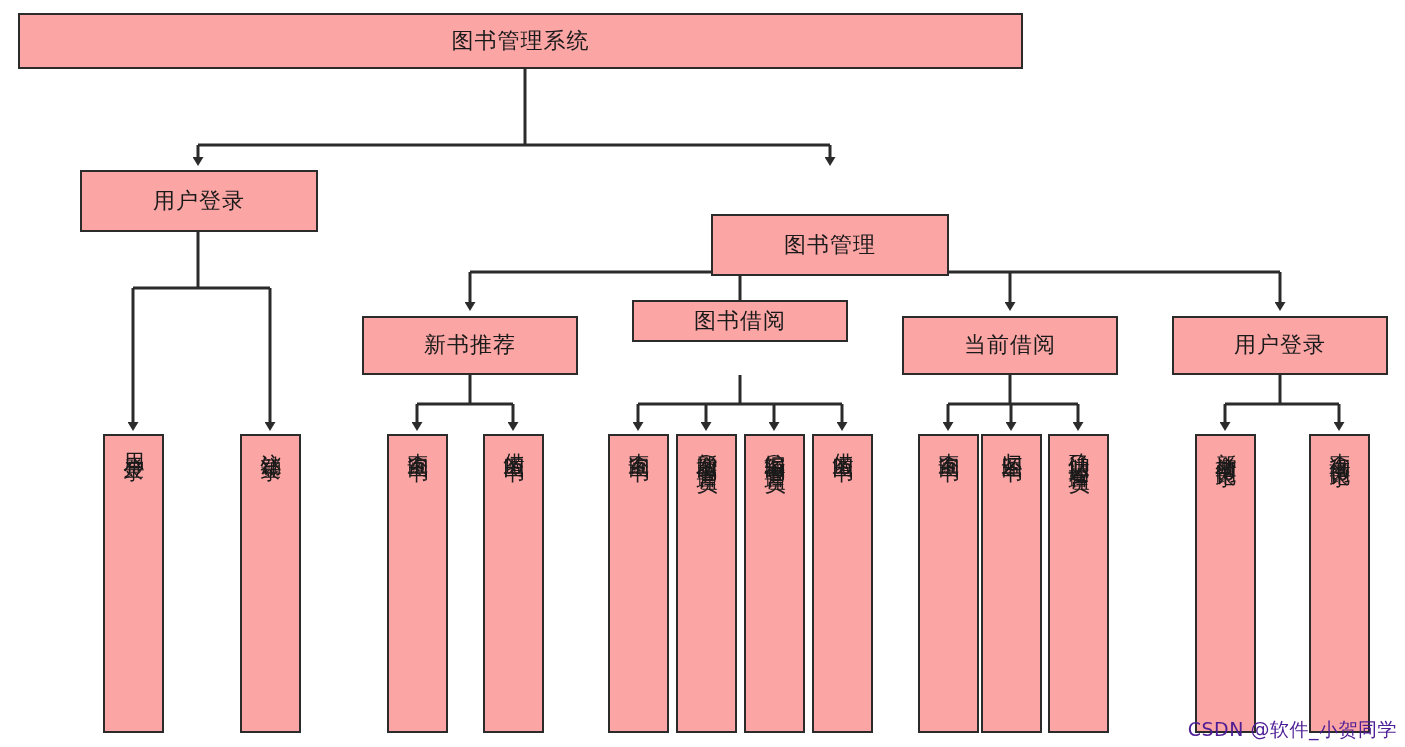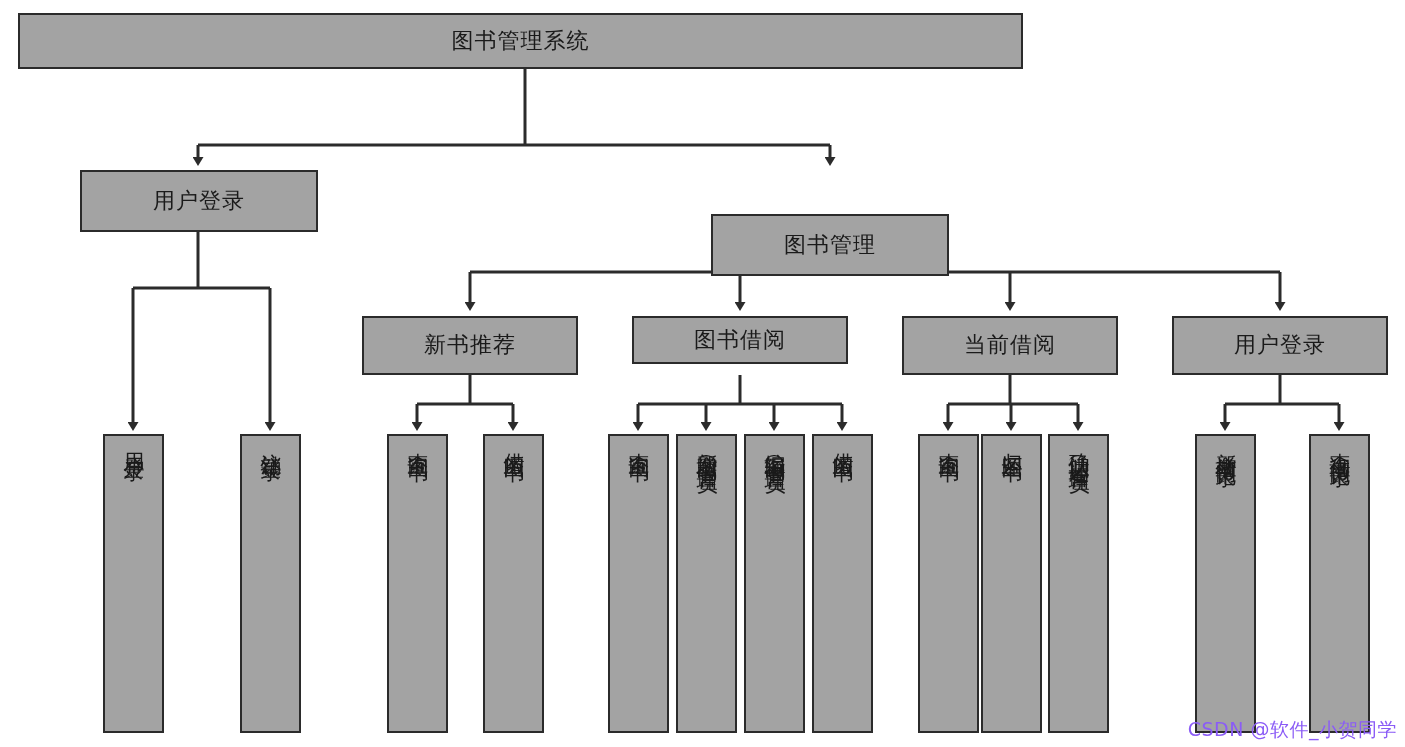--- a/index.html
+++ b/index.html
@@ -3,21 +3,21 @@
 <meta charset="utf-8">
 <style>
   html,body{margin:0;padding:0;background:#ffffff;}
   body{width:1405px;height:747px;overflow:hidden;font-family:"DejaVu Sans","Liberation Sans",sans-serif;}
   #canvas{position:relative;width:1405px;height:747px;}
   svg{position:absolute;left:0;top:0;width:1405px;height:747px;}
   .node-box{
     position:absolute;
     box-sizing:border-box;
     border:2.5px solid #2b2b2b;
-    background:#a3a3a3;
+    background:#fca5a5;
     display:flex;
     align-items:center;
     justify-content:center;
     color:#1a1a1a;
   }
   .node-label{
     font-size:22px;
     line-height:1.12;
     letter-spacing:1px;
     white-space:nowrap;
@@ -34,21 +34,21 @@
     font-size:21px;
     letter-spacing:3px;
     line-height:1;
     white-space:nowrap;
   }
   .watermark{
     position:absolute;
     right:8px;
     bottom:4px;
     font-size:19px;
-    color:#8b5cf6;
+    color:#4c1d95;
     letter-spacing:0.5px;
     white-space:nowrap;
     pointer-events:none;
   }
 </style>
 </head>
 <body>
 
 <div id="canvas">
 
@@ -109,21 +109,21 @@
   <div class="node-box" style="left:80px;top:170px;width:238px;height:62px;">
     <span class="node-label">用户登录</span>
   </div>
   <div class="node-box" style="left:711px;top:170px;width:238px;height:62px;margin-top:44px;">
     <span class="node-label">图书管理</span>
   </div>
 
   <div class="node-box" style="left:362px;top:316px;width:216px;height:59px;">
     <span class="node-label">新书推荐</span>
   </div>
-  <div class="node-box" style="left:632px;top:316px;width:216px;height:48px;">
+  <div class="node-box" style="left:632px;top:300px;width:216px;height:42px;">
     <span class="node-label">图书借阅</span>
   </div>
   <div class="node-box" style="left:902px;top:316px;width:216px;height:59px;text-align:right;">
     <span class="node-label">当前借阅</span>
   </div>
   <div class="node-box" style="left:1172px;top:316px;width:216px;height:59px;">
     <span class="node-label">用户登录</span>
   </div>
 
   <div class="node-box vertical" style="left:103px;top:434px;width:61px;height:299px;">

